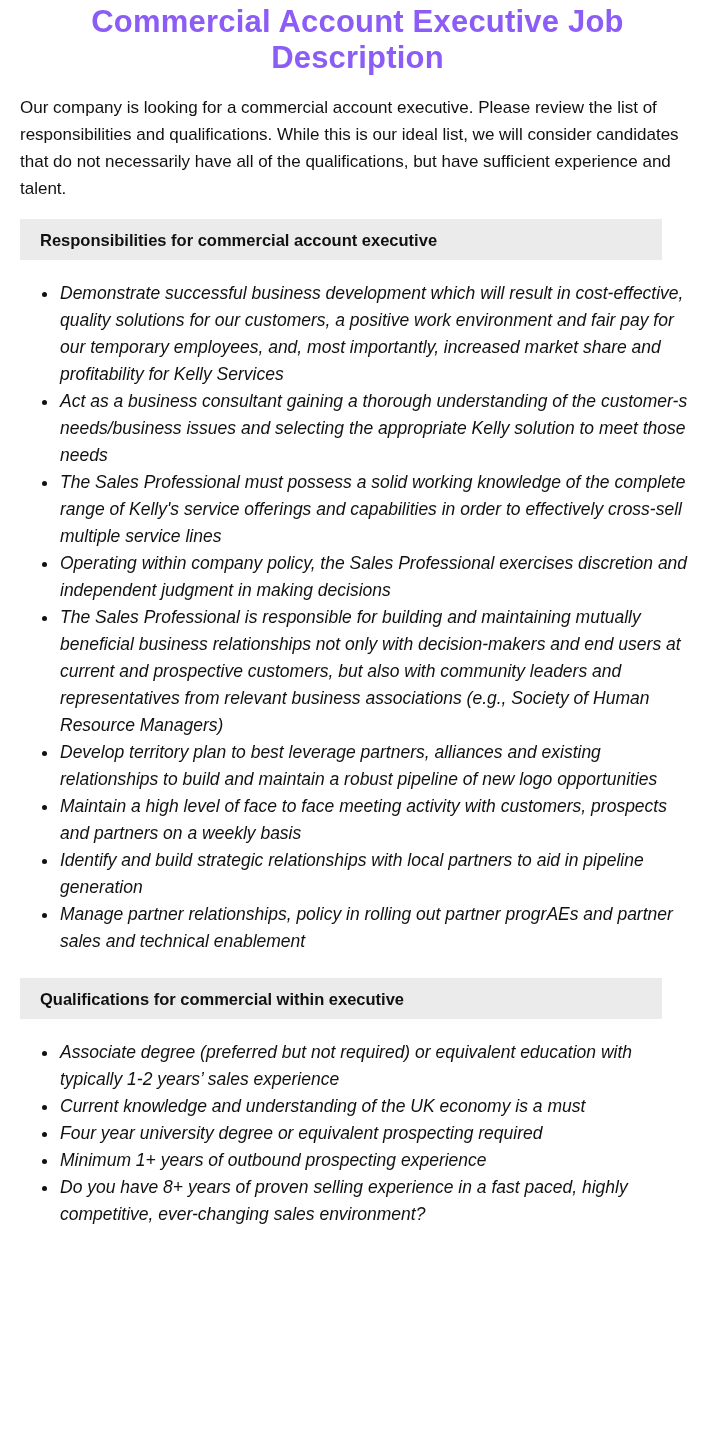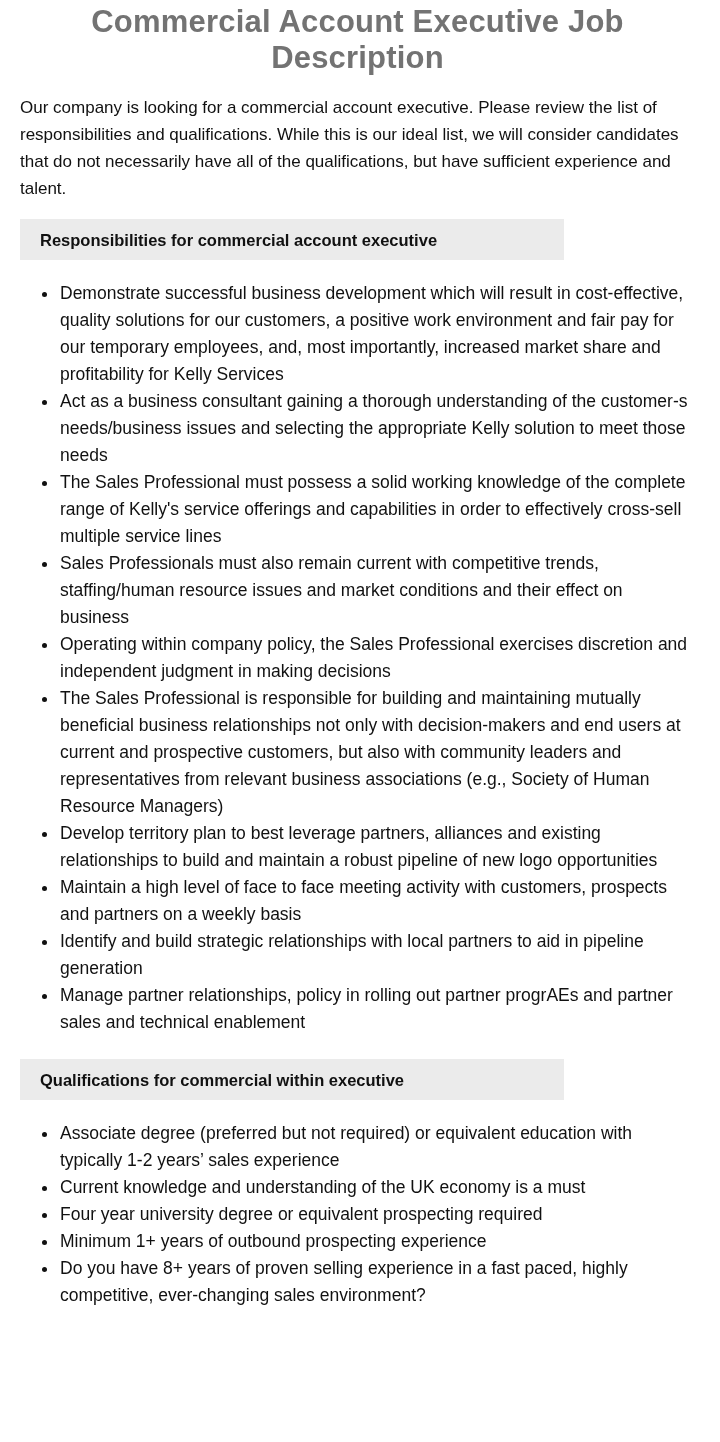--- a/index.html
+++ b/index.html
@@ -17,49 +17,50 @@
       padding: 0 25px 0 20px;
     }
     h1.title {
       margin: 0;
       padding-top: 4px;
       font-size: 31px;
       line-height: 36px;
       font-weight: 700;
       text-align: center;
       letter-spacing: 0.2px;
-      color: #737373;
+      color: #8b5cf6;
     }
     .intro {
       margin: 18px 0 0 0;
       font-size: 17px;
       line-height: 27px;
     }
     .section-header {
       margin-top: 17px;
       margin-right: 0;
       background: #ebebeb;
       height: 41px;
       display: flex;
       align-items: center;
       padding-left: 20px;
       box-sizing: border-box;
-      width: 544px;
+      width: 642px;
     }
     .section-header h2 {
       margin: 0;
       font-size: 16.5px;
       font-weight: 700;
       line-height: 20px;
       color: #111;
     }
     ul.items {
       margin: 20px 0 0 0;
       padding: 0 0 0 40px;
       list-style: none;
+      font-style: italic;
     }
     ul.items li {
       position: relative;
       font-size: 17.5px;
       line-height: 27px;
       padding-right: 0;
     }
     ul.items li .bullet {
       position: absolute;
       left: -18px;
@@ -83,21 +84,20 @@
   <p class="intro">Our company is looking for a commercial account executive. Please review the list of responsibilities and qualifications. While this is our ideal list, we will consider candidates that do not necessarily have all of the qualifications, but have sufficient experience and talent.</p>
 
   <section>
     <div class="section-header">
       <h2>Responsibilities for commercial account executive</h2>
     </div>
     <ul class="items">
       <li><span class="bullet"></span><span>Demonstrate successful business development which will result in cost-effective, quality solutions for our customers, a positive work environment and fair pay for our temporary employees, and, most importantly, increased market share and profitability for Kelly Services</span></li>
       <li><span class="bullet"></span><span>Act as a business consultant gaining a thorough understanding of the customer-s needs/business issues and selecting the appropriate Kelly solution to meet those needs</span></li>
       <li><span class="bullet"></span><span>The Sales Professional must possess a solid working knowledge of the complete range of Kelly's service offerings and capabilities in order to effectively cross-sell multiple service lines</span></li>
-      <li><span class="bullet"></span><span>Sales Professionals must also remain current with competitive trends, staffing/human resource issues and market conditions and their effect on business</span></li>
       <li><span class="bullet"></span><span>Operating within company policy, the Sales Professional exercises discretion and independent judgment in making decisions</span></li>
       <li><span class="bullet"></span><span>The Sales Professional is responsible for building and maintaining mutually beneficial business relationships not only with decision-makers and end users at current and prospective customers, but also with community leaders and representatives from relevant business associations (e.g., Society of Human Resource Managers)</span></li>
       <li><span class="bullet"></span><span>Develop territory plan to best leverage partners, alliances and existing relationships to build and maintain a robust pipeline of new logo opportunities</span></li>
       <li><span class="bullet"></span><span>Maintain a high level of face to face meeting activity with customers, prospects and partners on a weekly basis</span></li>
       <li><span class="bullet"></span><span>Identify and build strategic relationships with local partners to aid in pipeline generation</span></li>
       <li><span class="bullet"></span><span>Manage partner relationships, policy in rolling out partner progrAEs and partner sales and technical enablement</span></li>
     </ul>
   </section>
 
   <div class="section-gap"></div>

